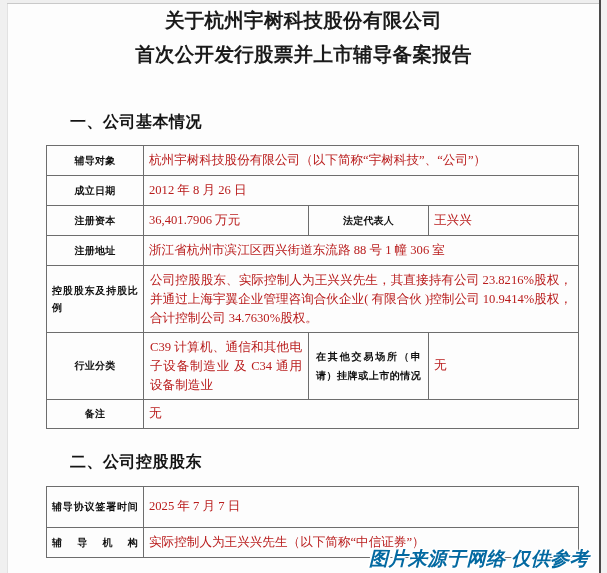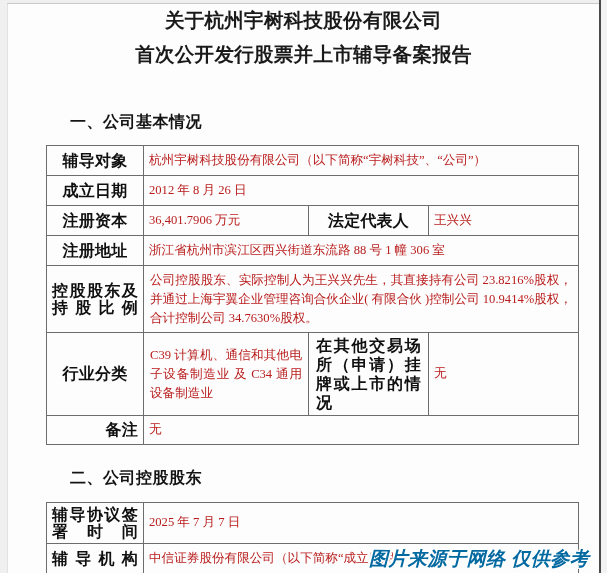--- a/index.html
+++ b/index.html
@@ -88,21 +88,21 @@
     border: 1px solid #6d6d6d;
     padding: 2px 5px;
     vertical-align: middle;
     line-height: 17.5px;
   }
   td.lbl {
     font-family: "Liberation Sans", "DejaVu Sans", sans-serif;
     font-weight: bold;
     text-align: center;
     color: #101010;
-    font-size: 16px;
+    font-size: 10px;
     letter-spacing: 0.2px;
     margin-top: 36px;
   }
   td.lbl-spread {
     text-align: justify;
     text-align-last: justify;
     padding-left: 9px;
     padding-right: 9px;
   }
   td.val {
@@ -185,21 +185,21 @@
             <td class="lbl lbl-spread" style="height:62px;">控股股东及持股比例</td>
             <td class="val val-just" colspan="3" style="padding:3px 6px; line-height:19px;">公司控股股东、实际控制人为王兴兴先生，其直接持有公司 23.8216%股权，并通过上海宇翼企业管理咨询合伙企业( 有限合伙 )控制公司 10.9414%股权，合计控制公司 34.7630%股权。</td>
           </tr>
           <tr>
             <td class="lbl" style="height:62px;">行业分类</td>
             <td class="val val-just" style="padding:3px 6px; line-height:19px;">C39 计算机、通信和其他电子设备制造业 及 C34 通用设备制造业</td>
             <td class="lbl lbl-spread" style="line-height:19px; padding:3px 7px;">在其他交易场所（申请）挂牌或上市的情况</td>
             <td class="val">无</td>
           </tr>
           <tr>
-            <td class="lbl" style="height:24px;text-align:right;">备注</td>
+            <td class="lbl" style="height:24px;">备注</td>
             <td class="val" colspan="3">无</td>
           </tr>
         </tbody>
       </table>
     </div>
 
     <div id="sec2-heading" class="section-heading">二、公司控股股东</div>
 
     <div class="tbl-wrap-2">
       <table class="doc-table" style="width:532px;">
@@ -207,21 +207,21 @@
           <col style="width:97px;">
           <col style="width:435px;">
         </colgroup>
         <tbody>
           <tr>
             <td class="lbl lbl-spread" style="height:36px;">辅导协议签署时间</td>
             <td class="val">2025 年 7 月 7 日</td>
           </tr>
           <tr>
             <td class="lbl lbl-spread" style="height:25px;">辅导机构</td>
-            <td class="val">中信证券股份有限公司（以下简称“成立日期”）</td>
+            <td class="val">实际控制人为王兴兴先生（以下简称“中信证券”）</td>
           </tr>
 
         </tbody>
       </table>
     </div>
 
   </div>
 
   <div id="watermark">图片来源于网络 仅供参考</div>
 

